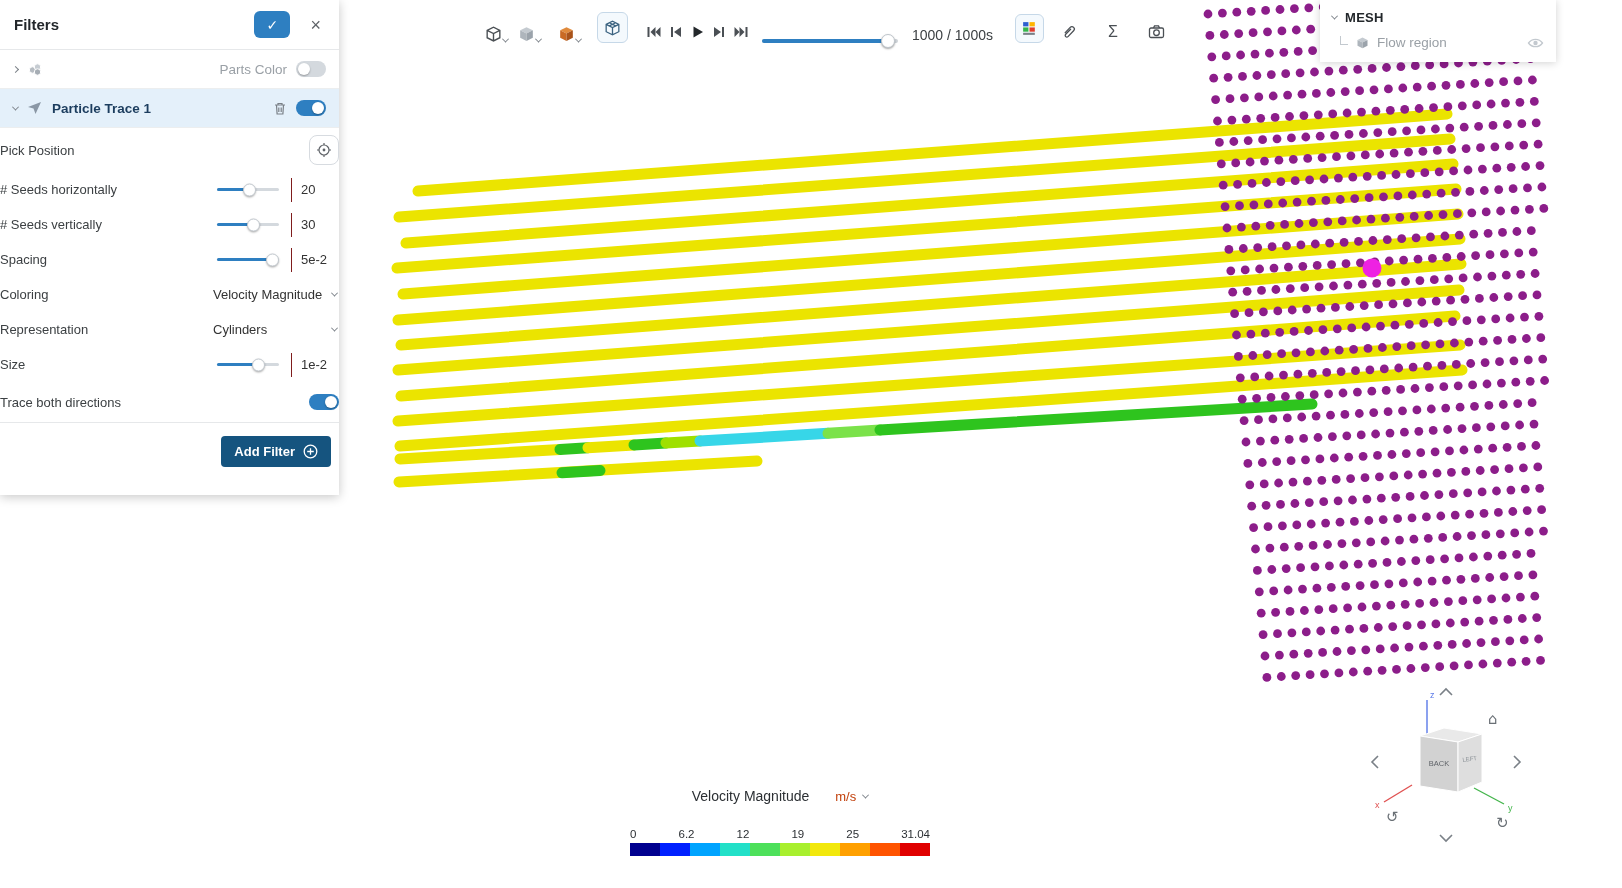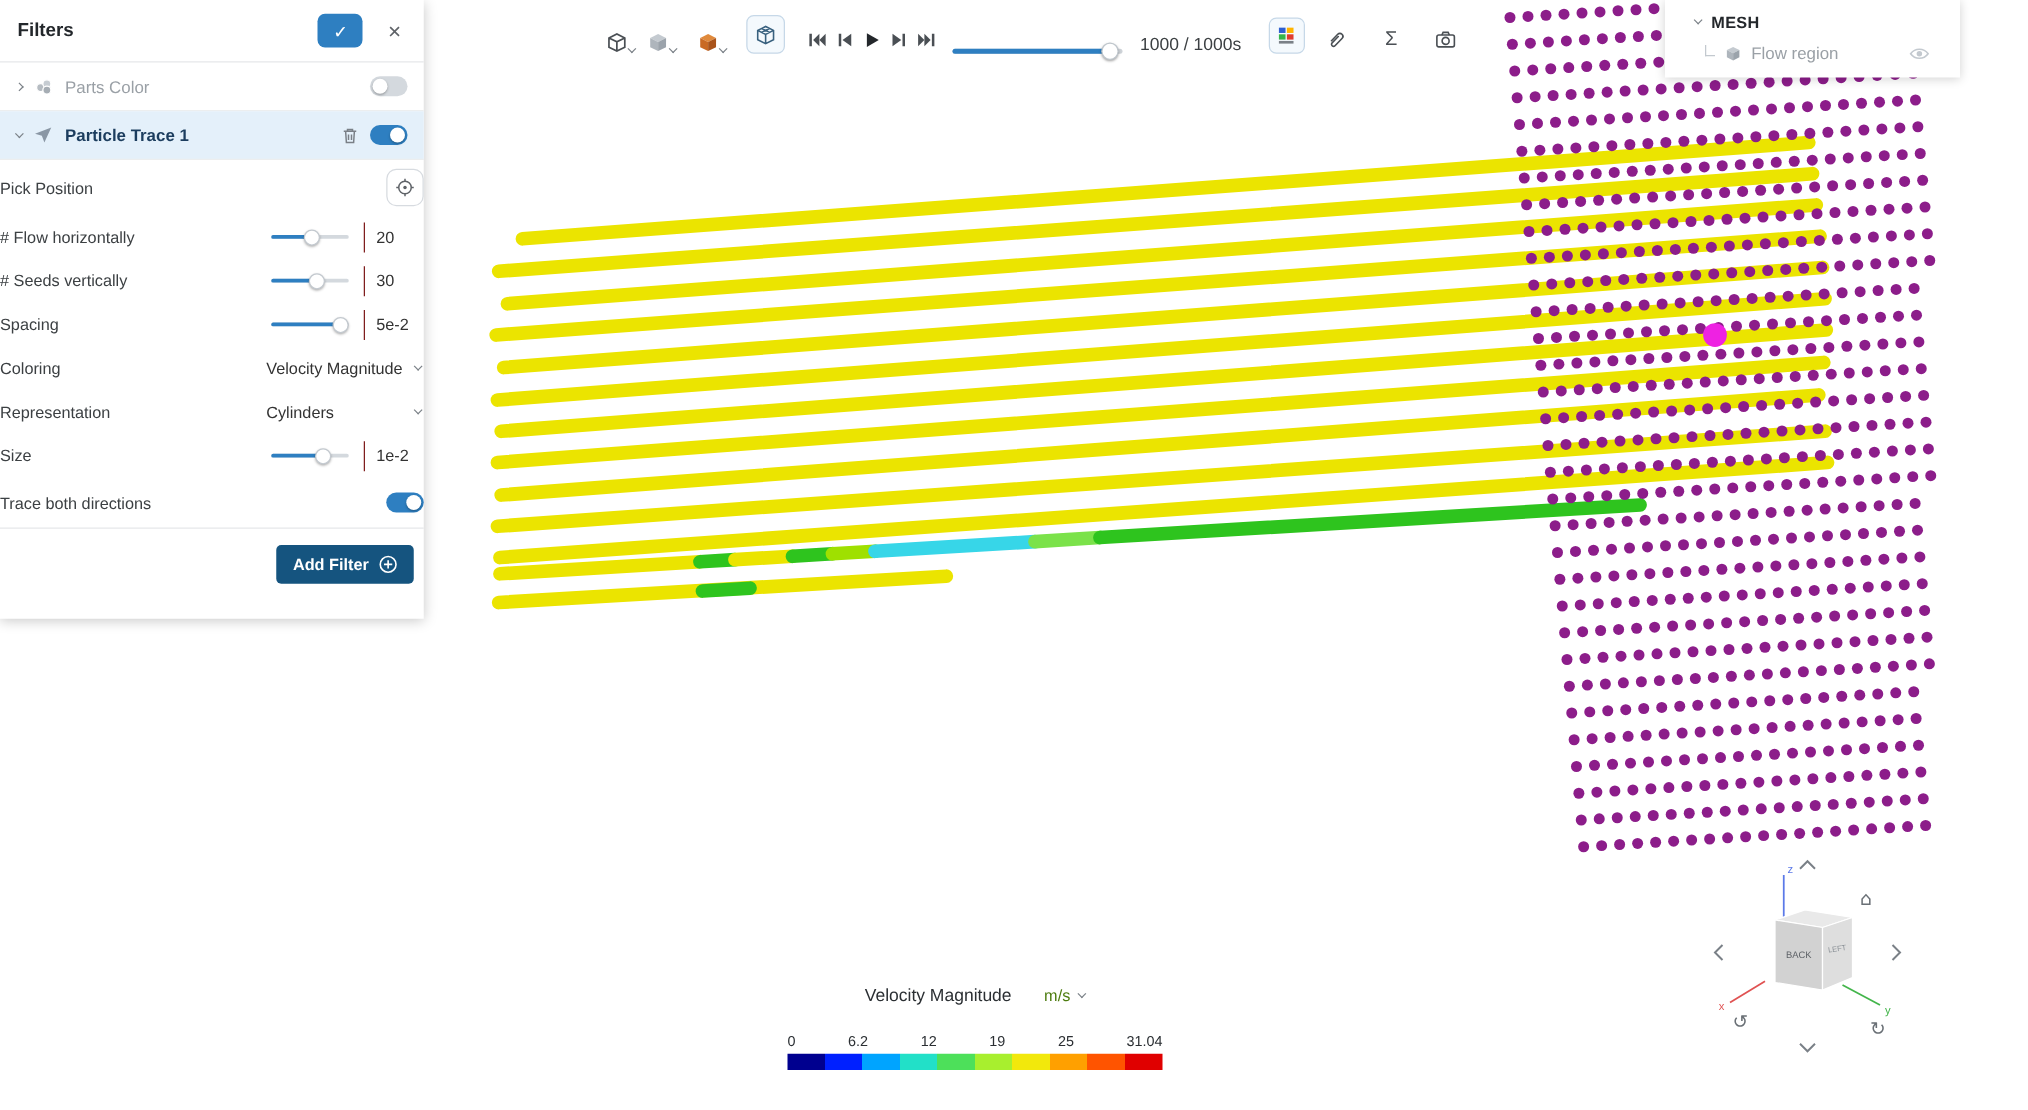--- a/index.html
+++ b/index.html
@@ -21,21 +21,21 @@
     box-shadow:0 2px 10px rgba(0,0,0,.22); z-index:30; }
   .fp-header { display:flex; align-items:center; height:50px; padding:0 14px; border-bottom:1px solid #e6e8ea; }
   .fp-title { flex:1; font-size:15px; font-weight:700; color:#23272b; }
   .check-btn { width:36px; height:27px; border-radius:6px; background:#2e7fc1; color:#fff;
     display:flex; align-items:center; justify-content:center; font-size:14px; margin-right:16px; }
   .close-btn { color:#5f6368; font-size:18px; line-height:1; padding:2px 4px; }
 
   .fp-row { display:flex; align-items:center; height:39px; padding:0 13px; gap:9px; border-bottom:1px solid #eceeef; }
   .fp-row.active { background:#e4f0fa; }
   .row-label { flex:1; font-size:13.5px; }
-  .row-label.muted { color:#9aa0a6; }
+  .row-label.muted { color:#9aa0a6;text-align:right; }
   .row-label.strong { color:#1c3d5e; font-weight:700; }
   .icon-btn { display:flex; align-items:center; justify-content:center; }
 
   .toggle { width:30px; height:16px; border-radius:9px; position:relative; flex:0 0 auto; cursor:pointer; }
   .toggle.on  { background:#2e7fc1; }
   .toggle.off { background:#d4d9de; }
   .toggle .knob { position:absolute; top:2px; width:12px; height:12px; border-radius:50%; background:#fff;
     box-shadow:0 1px 2px rgba(0,0,0,.3); }
   .toggle.on  .knob { right:2px; }
   .toggle.off .knob { left:2px; }
@@ -67,33 +67,33 @@
   .tbtn.boxed { border:1px solid #c6d8e8; background:#f4f9fd; border-radius:6px; padding:5px; align-items:center; margin-right:14px; }
   .pbtn { display:flex; align-items:center; justify-content:center; width:22px; height:22px; }
   .timeline { width:136px; height:4px; background:#cfd4d9; border-radius:2px; position:relative; margin:0 14px 0 10px; cursor:pointer; }
   .tl-fill { position:absolute; left:0; top:0; height:100%; background:#2e7fc1; border-radius:2px; }
   .tl-thumb { position:absolute; right:-7px; top:50%; transform:translateY(-50%); width:14px; height:14px;
     border-radius:50%; background:#fff; border:1px solid #bfc6cc; box-shadow:0 1px 2px rgba(0,0,0,.35); }
   .time-display { font-size:14px; color:#3c4043; margin-right:22px; white-space:nowrap; }
   .sigma { font-size:16px; color:#4a4f54; }
 
   
-  .mesh-panel { position:absolute; right:54px; top:0; width:236px; background:#fff; z-index:20;
-    box-shadow:0 1px 8px rgba(0,0,0,.18); padding:10px 24px 12px; }
+  .mesh-panel { position:absolute; right:66px; top:0; width:236px; background:#fff; z-index:20;
+    box-shadow:0 1px 8px rgba(0,0,0,.18); padding:10px 12px 12px; }
   .mesh-header { display:flex; align-items:center; gap:8px; }
   .mesh-title { font-size:13px; font-weight:700; color:#23272b; letter-spacing:.3px; }
   .mesh-item { display:flex; align-items:center; gap:7px; margin-top:10px; padding-left:8px; }
   .tree-elbow { width:8px; height:9px; border-left:1.4px solid #c3c9cf; border-bottom:1.4px solid #c3c9cf; margin-top:-4px; }
   .mesh-item-label { flex:1; font-size:13.5px; color:#9aa0a6; }
 
   
   .legend { position:absolute; left:630px; top:788px; width:300px; z-index:10; }
   .legend-title-row { display:flex; align-items:center; justify-content:center; gap:26px; }
   .legend-title { font-size:14px; color:#2b2f33; font-weight:500; }
-  .legend-unit { display:flex; align-items:center; gap:7px; font-size:13px; color:#4d7c0f; cursor:pointer; }
+  .legend-unit { display:flex; align-items:center; gap:7px; font-size:13px; color:#c2410c; cursor:pointer; }
   .legend-ticks { display:flex; justify-content:space-between; font-size:11.5px; color:#2b2f33; margin-top:24px; }
   .legend-bar { height:13px; width:300px; margin-top:3px; }
 
   
   .gizmo { position:absolute; left:1362px; top:682px; z-index:10; }
   .gizmo text.glyph { font-size:15px; fill:#6a7076; font-family:"DejaVu Sans", sans-serif; }
 </style>
 </head>
 <body>
 
@@ -966,21 +966,21 @@
     <button class="square-btn">
       <svg width="16" height="16" viewBox="0 0 16 16">
         <circle cx="8" cy="8" r="5" fill="none" stroke="#5f6368" stroke-width="1.2"></circle>
         <circle cx="8" cy="8" r="1.4" fill="#5f6368"></circle>
         <path d="M8 1 V3 M8 13 V15 M1 8 H3 M13 8 H15" stroke="#5f6368" stroke-width="1.2"></path>
       </svg>
     </button>
   </div>
 
   <div class="prop-row">
-    <span class="prop-label"># Flow horizontally</span>
+    <span class="prop-label"># Seeds horizontally</span>
     <div class="slider">
       <div class="slider-fill" style="width: 52%;">
           <div class="slider-thumb"></div>
         </div>
     </div>
     <span class="prop-value">20</span>
   </div>
 
   <div class="prop-row">
     <span class="prop-label"># Seeds vertically</span>

